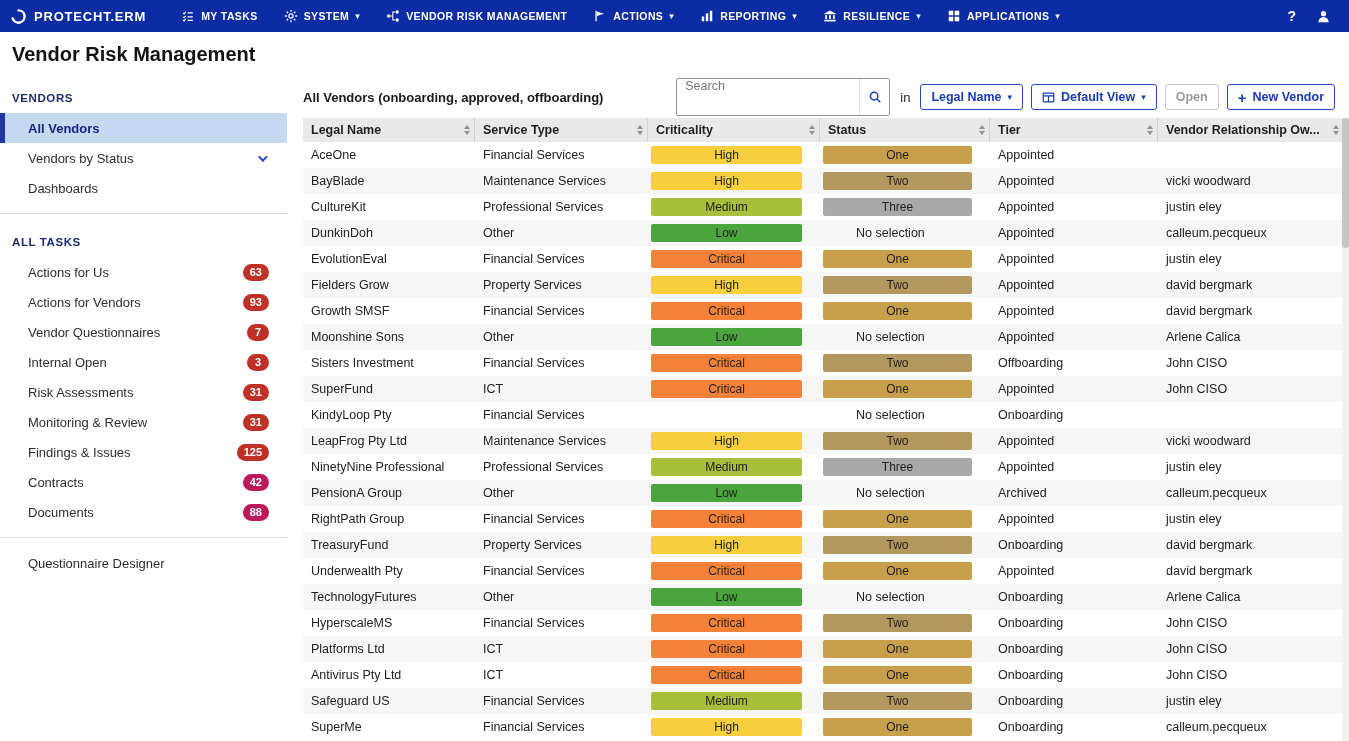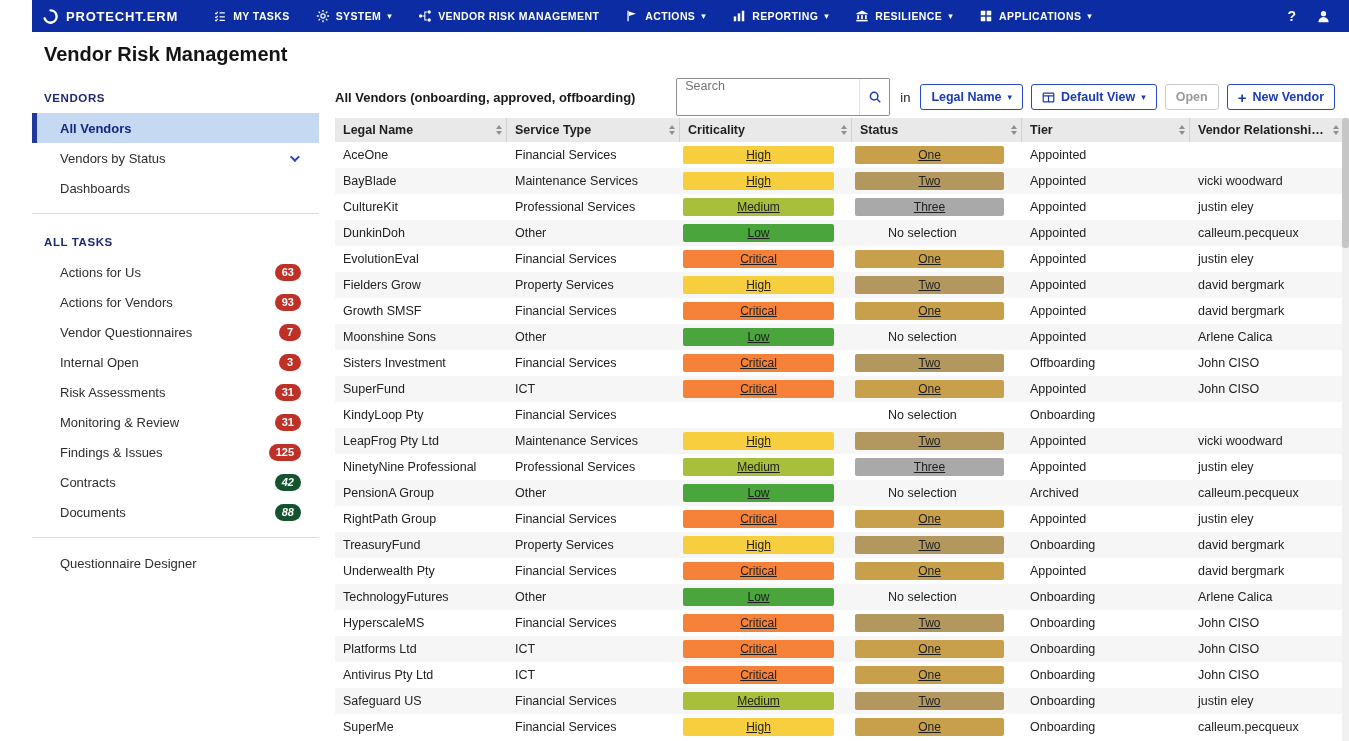--- a/index.html
+++ b/index.html
@@ -1,18 +1,18 @@
 <!DOCTYPE html>
 <html><head>
 <meta charset="utf-8">
 <style>
   * { margin:0; padding:0; box-sizing:border-box; }
   html,body { width:1349px; height:741px; overflow:hidden; background:#fff;
     font-family:"Liberation Sans","DejaVu Sans",sans-serif; }
-  .app { width:1349px; height:741px; display:flex; flex-direction:column;padding-left:32px; }
+  .app { width:1349px; height:741px; display:flex; flex-direction:column; }
 
   
   .topnav { height:32px; background:#0b2ca3; color:#fff; display:flex; align-items:center; padding:0 10px; flex:0 0 32px; }
   .brand { display:flex; align-items:center; gap:7px; font-size:13px; font-weight:700; letter-spacing:.8px; margin-right:22px; cursor:pointer; }
   .nav-items { display:flex; align-items:center; height:100%; }
   .nav-item { display:flex; align-items:center; gap:6px; height:100%; padding:0 13px; font-size:10.5px; font-weight:700; letter-spacing:.4px; cursor:pointer; white-space:nowrap;justify-content:flex-end; }
   .caret { font-size:9px; line-height:1; }
   .nav-right { margin-left:auto; display:flex; align-items:center; gap:20px; padding-right:8px; }
   .help { font-size:14px; font-weight:700; cursor:pointer; }
   .icon { display:inline-flex; align-items:center; }
@@ -27,21 +27,21 @@
   
   .layout { flex:1; display:flex; min-height:0; }
 
   
   .sidebar { width:287px; flex:0 0 287px; padding-top:4px; }
   .sb-header { padding:12px 12px 9px; font-size:11.5px; font-weight:700; letter-spacing:.6px; color:#1d2b6e; }
   .sb-item { height:30px; display:flex; align-items:center; padding-left:28px; font-size:13px; color:#2e2e2e; cursor:pointer; }
   .sb-item.active { background:#c6d9f3; border-left:5px solid #23389f; padding-left:23px; font-weight:700; color:#14277e; }
   .sb-badge { margin-left:auto; margin-right:18px; min-width:22px; height:17px; line-height:17px; border-radius:9px; padding:0 7px; text-align:center; font-size:11px; font-weight:700; color:#fff; }
   .sb-badge.red { background:#bf3026; }
-  .sb-badge.gray { background:#14532d;font-style:italic; }
+  .sb-badge.gray { background:#be185d; }
   .sb-chevron { margin-left:auto; margin-right:22px; width:7px; height:7px; border-right:2px solid #2746c9; border-bottom:2px solid #2746c9; transform:rotate(45deg) translateY(-2px); cursor:pointer; }
   .sb-divider { border-top:1px solid #dcdcdc; margin:10px 0; }
 
   
   .main { flex:1; min-width:0; position:relative; padding:0 6px 0 16px; display:flex; flex-direction:column; }
   .toolbar { height:42px; flex:0 0 42px; display:flex; align-items:center; }
   .list-title { font-size:13px; font-weight:700; color:#1a1a1a; }
   .toolbar-controls { margin-left:auto; display:flex; align-items:center; gap:8px; padding-right:8px; }
   .searchbox { display:flex; align-items:flex-start; width:214px; height:38px; border:1px solid #8f8f8f; border-radius:2px; background:#fff; }
   .searchbox input { flex:1; min-width:0; border:0; outline:none; padding:0 8px; font-size:12.5px; color:#333; font-family:inherit; background:transparent; }
@@ -63,21 +63,21 @@
   .sort { margin-left:auto; display:flex; flex-direction:column; gap:2px; padding-left:5px; cursor:pointer; }
   .sort i { display:block; width:0; height:0; border-left:3.5px solid transparent; border-right:3.5px solid transparent; }
   .sort .up { border-bottom:4px solid #8f8f8f; }
   .sort .down { border-top:4px solid #8f8f8f; }
   .grid-body { flex:1; overflow:hidden; }
   .trow { display:grid; grid-template-columns:var(--cols); height:26px; align-items:center; font-size:12.5px; color:#222; cursor:pointer; }
   .trow:nth-child(even) { background:#f6f6f6; }
   .tcell { padding-left:8px; white-space:nowrap; overflow:hidden; text-overflow:ellipsis; min-width:0; }
   .badge-cell { padding:0 18px 0 3px; }
   .badge-cell.plain { padding:0 0 0 8px;margin-left:28px; }
-  .pill { display:block; height:18px; line-height:18px; border-radius:2px; text-align:center; font-size:12px; color:#1f1f1f;text-decoration:underline; }
+  .pill { display:block; height:18px; line-height:18px; border-radius:2px; text-align:center; font-size:12px; color:#1f1f1f; }
 
   
   .vscroll { position:absolute; top:42px; right:0; bottom:0; width:7px; background:#f1f1f1; }
   .vscroll .thumb { width:100%; height:130px; background:#c6c6c6; border-radius:3px; }
 </style>
 </head>
 <body>
 
 <div class="app">
 

